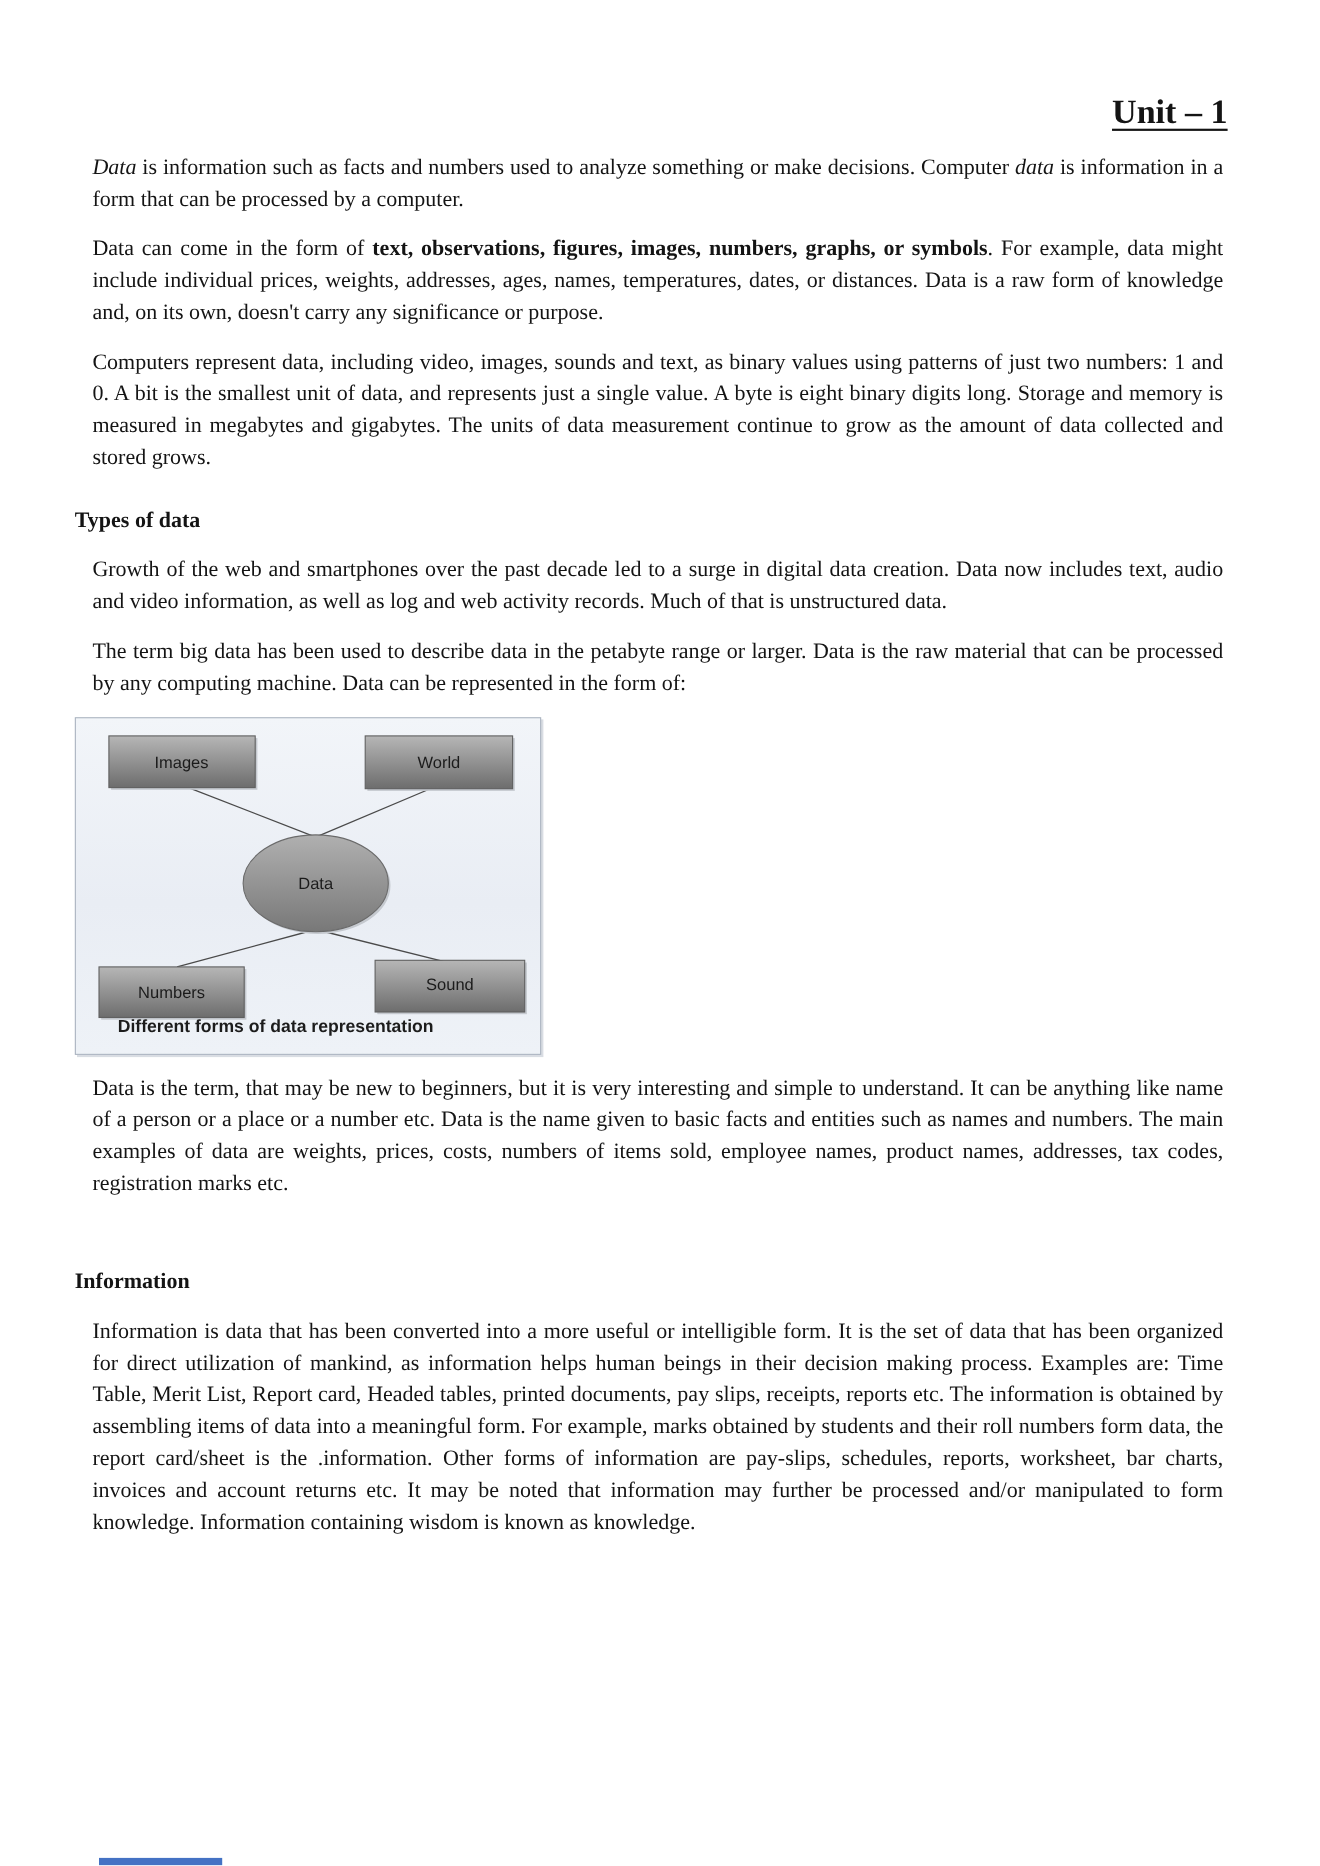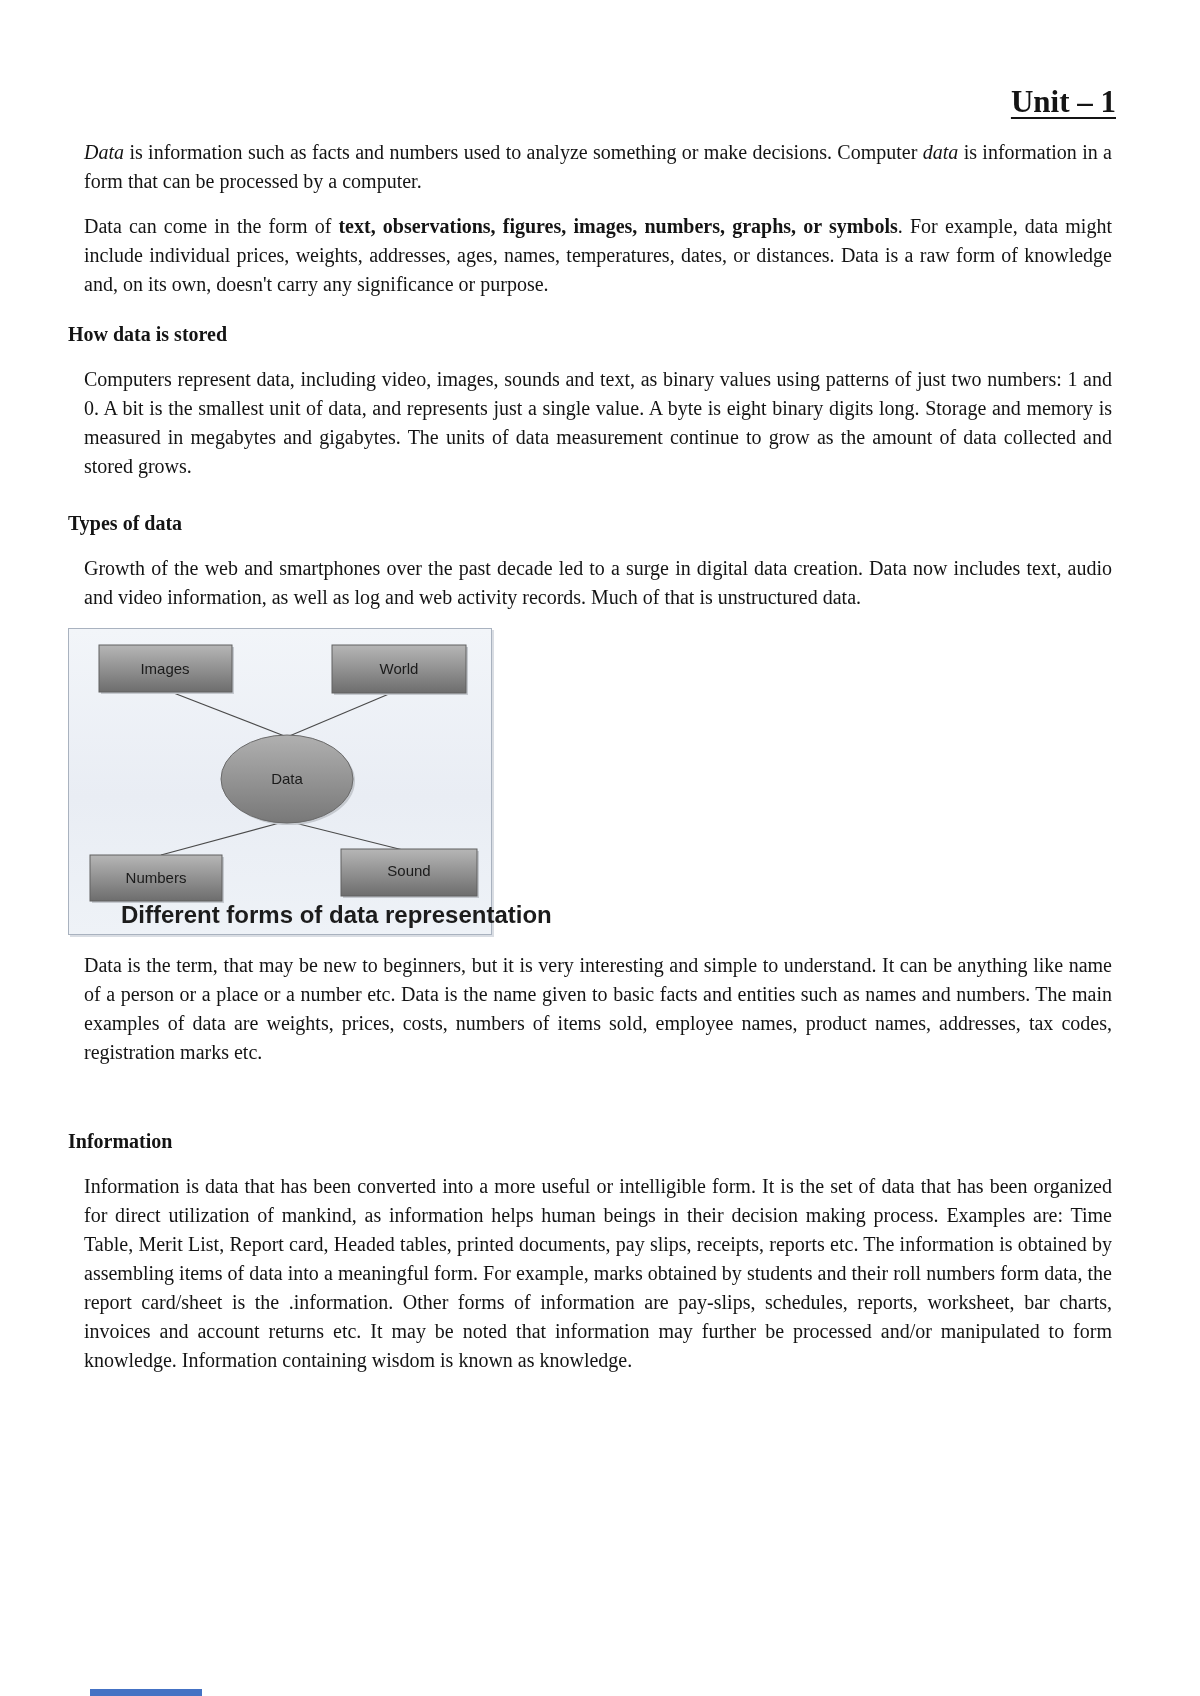--- a/index.html
+++ b/index.html
@@ -33,22 +33,22 @@
   b.run-bold { font-weight:700; }
 
   .diagram {
     position:relative; width:422px; height:305px; 
     background:linear-gradient(180deg,#f2f5f9 0%, #e9edf4 55%, #eef2f7 100%);
     border:1px solid #a9b2bf;
     box-shadow:2px 2px 0 #d9dde3;
   }
   .diagram svg { position:absolute; left:0; top:0; display:block; }
   .diagram-caption {
-    position:absolute; left:52px; top:272px;
-    font-family:"Liberation Sans", sans-serif; font-size:24px; font-weight:600;
+    position:absolute; left:38px; top:272px;
+    font-family:"Liberation Sans", sans-serif; font-size:16px; font-weight:600;
     color:#1c1c1c; white-space:nowrap;
   }
   .node-label {
     font-family:"Liberation Sans", sans-serif; font-size:15px; fill:#1b1b1b;
   }
   .accent-bar {
     position:absolute; left:90px; bottom:0; width:112px; height:7px; background:#4472c4;
   }
 </style>
 </head>
@@ -56,26 +56,26 @@
 
 <div class="page">
   <div class="content">
 
     <h1 class="unit-title">Unit – 1</h1>
 
     <p class="para mt18"><em class="run-italic">Data</em><span> is information such as facts and numbers used to analyze something or make decisions. Computer </span><em class="run-italic">data</em><span> is information in a form that can be processed by a computer.</span></p>
 
     <p class="para mt21"><span>Data can come in the form of </span><b class="run-bold">text, observations, figures, images, numbers, graphs, or symbols</b><span>. For example, data might include individual prices, weights, addresses, ages, names, temperatures, dates, or distances. Data is a raw form of knowledge and, on its own, doesn't carry any significance or purpose.</span></p>
 
-    <h3 class="subhead mt21">How data is stored</h3>
     <p class="para">Computers represent data, including video, images, sounds and text, as binary values using patterns of just two numbers: 1 and 0. A bit is the smallest unit of data, and represents just a single value. A byte is eight binary digits long. Storage and memory is measured in megabytes and gigabytes. The units of data measurement continue to grow as the amount of data collected and stored grows.</p>
 
     <h3 class="subhead mt38">Types of data</h3>
     <p class="para">Growth of the web and smartphones over the past decade led to a surge in digital data creation.  Data now includes text, audio and video information, as well as log and web activity records. Much of that is unstructured data.</p>
 
+    <p class="para mt21">The term big data has been used to describe data in the petabyte range or larger. Data is the raw material that can be processed by any computing machine. Data can be represented in the form of:</p>
 
     <div class="diagram">
       <svg viewBox="0 0 422 305" width="422" height="305">
         <defs>
           <linearGradient id="boxGrad" x1="0" y1="0" x2="0" y2="1">
             <stop offset="0" stop-color="#b6b6b6"></stop>
             <stop offset="1" stop-color="#6d6d6d"></stop>
           </linearGradient>
           <linearGradient id="ellGrad" x1="0" y1="0" x2="0" y2="1">
             <stop offset="0" stop-color="#b0b0b0"></stop>

